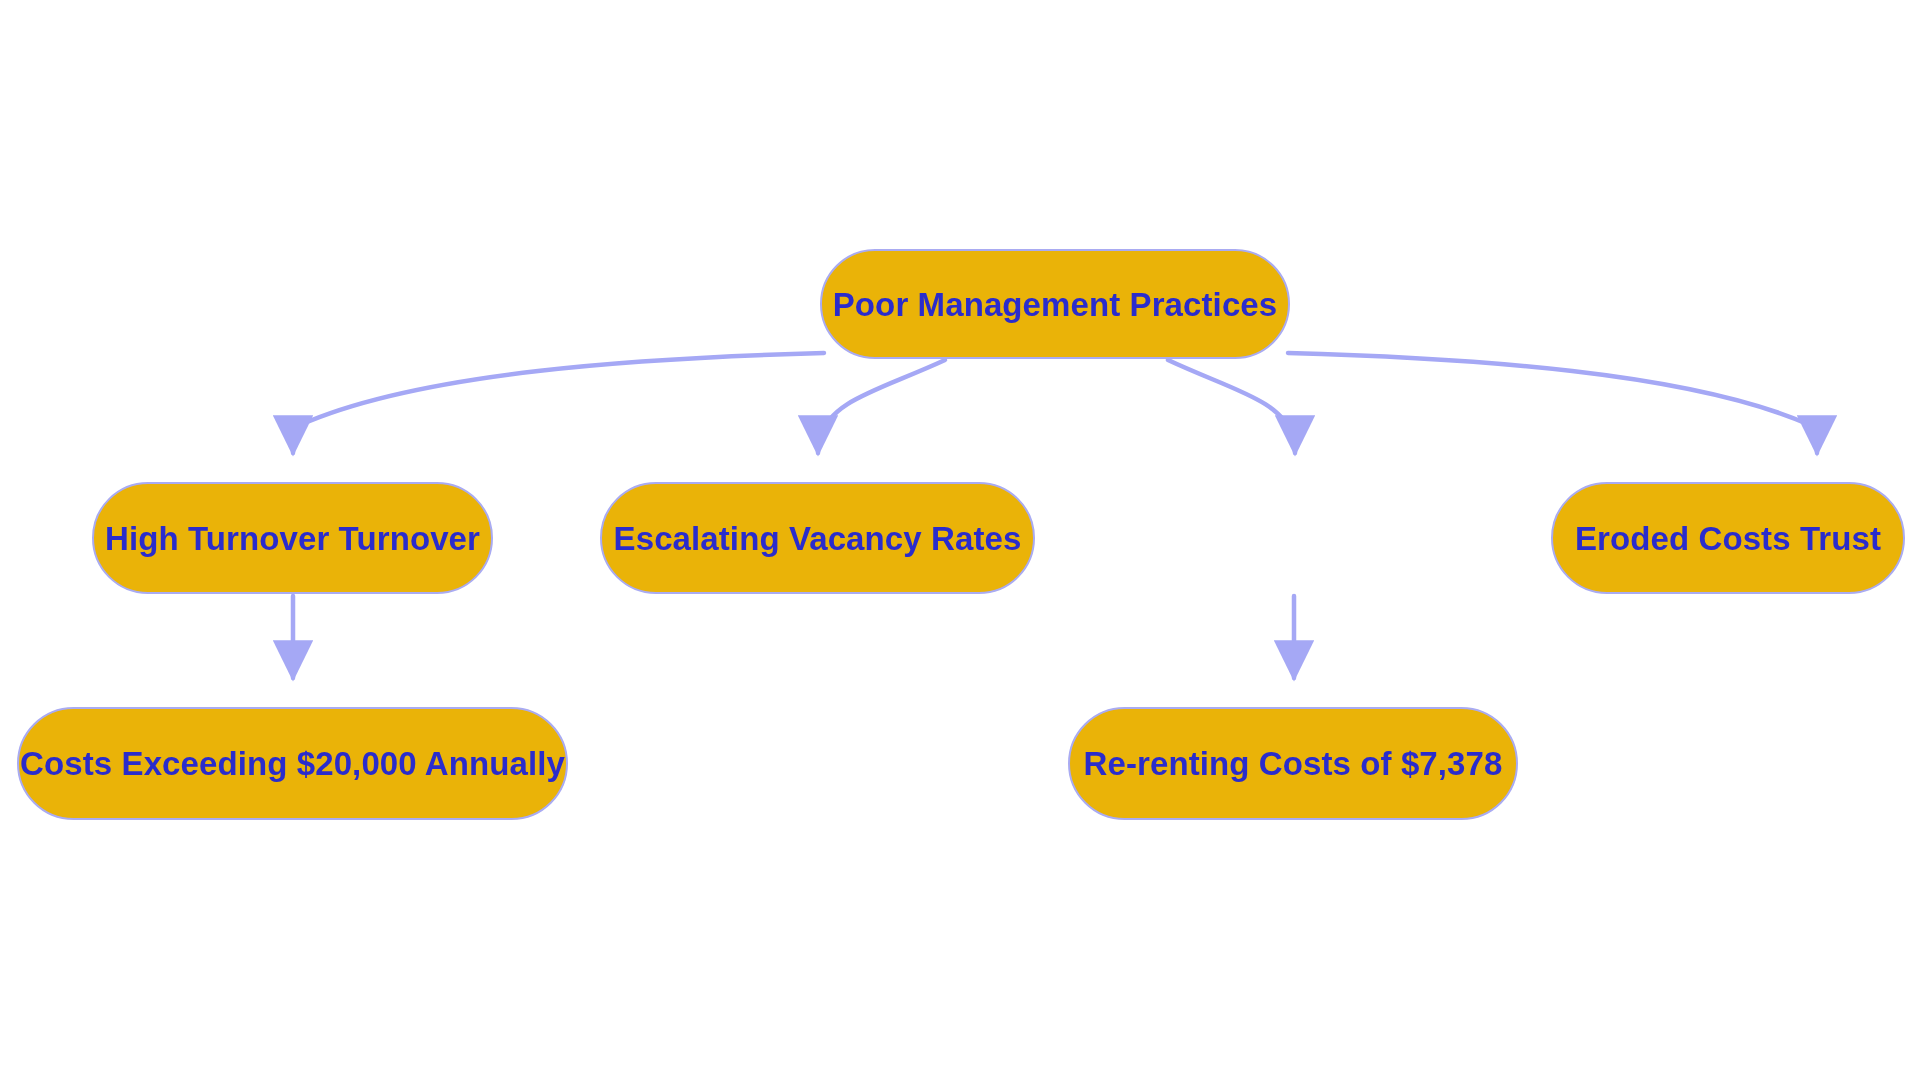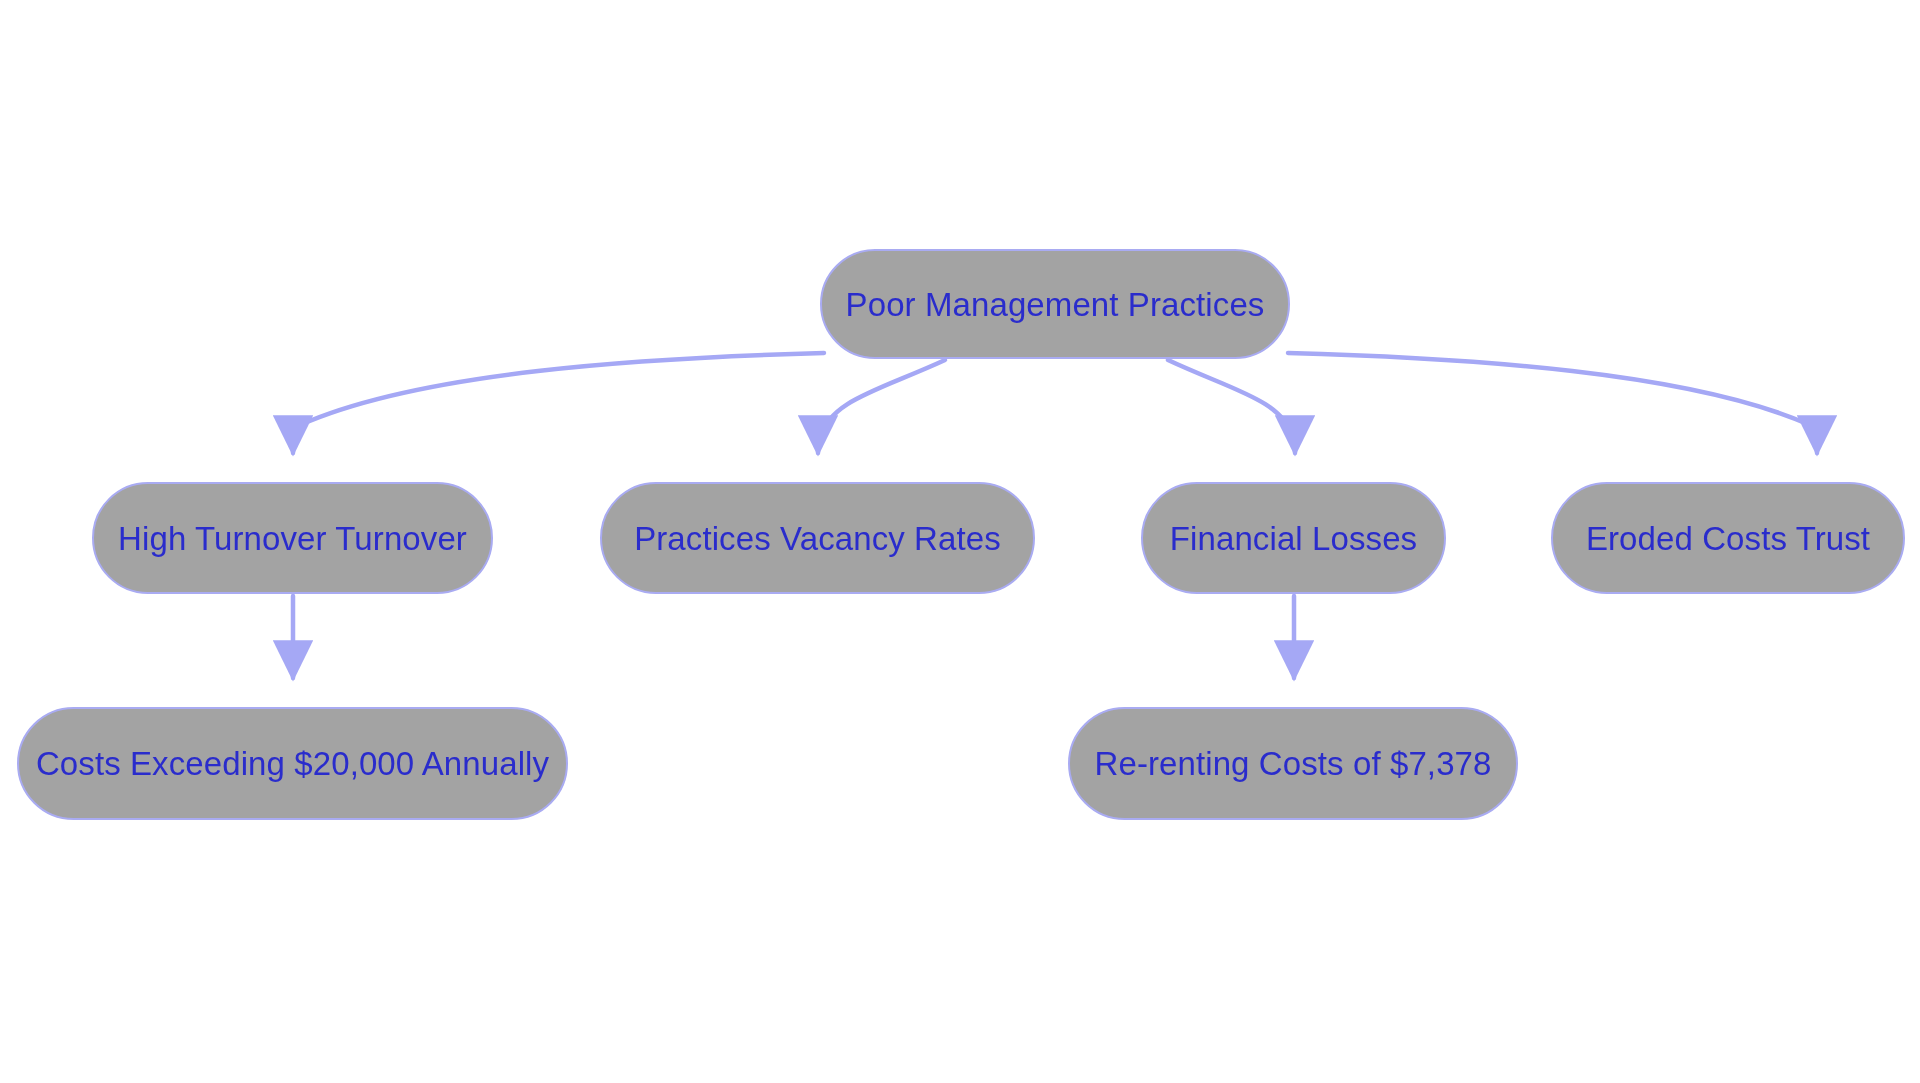--- a/index.html
+++ b/index.html
@@ -26,26 +26,26 @@
     width: 1920px;
     height: 1083px;
     pointer-events: none;
   }
   .flow-node {
     position: absolute;
     box-sizing: border-box;
     display: flex;
     align-items: center;
     justify-content: center;
-    background: #a3a3a3;
+    background: #eab308;
     border: 2px solid #a9abf2;
     border-radius: 999px;
     color: #2a2ccc;
     font-family: "Liberation Sans", sans-serif;
-    font-weight: 400;
+    font-weight: 700;
     letter-spacing: 0.1px;
     white-space: nowrap;
     user-select: none;
   }
   .flow-node .node-label {
     display: block;
     line-height: 1;
     padding: 0 6px;
   }
   
@@ -128,26 +128,23 @@
 
   <div class="flow-node" id="node-root">
     <span class="node-label">Poor Management Practices</span>
   </div>
 
   <div class="flow-node" id="node-turnover">
     <span class="node-label">High Turnover Turnover</span>
   </div>
 
   <div class="flow-node" id="node-vacancy">
-    <span class="node-label">Practices Vacancy Rates</span>
+    <span class="node-label">Escalating Vacancy Rates</span>
   </div>
 
-  <div class="flow-node" id="node-losses">
-    <span class="node-label">Financial Losses</span>
-  </div>
 
   <div class="flow-node" id="node-trust">
     <span class="node-label">Eroded Costs Trust</span>
   </div>
 
   <div class="flow-node" id="node-costs">
     <span class="node-label">Costs Exceeding $20,000 Annually</span>
   </div>
 
   <div class="flow-node" id="node-rerent">

